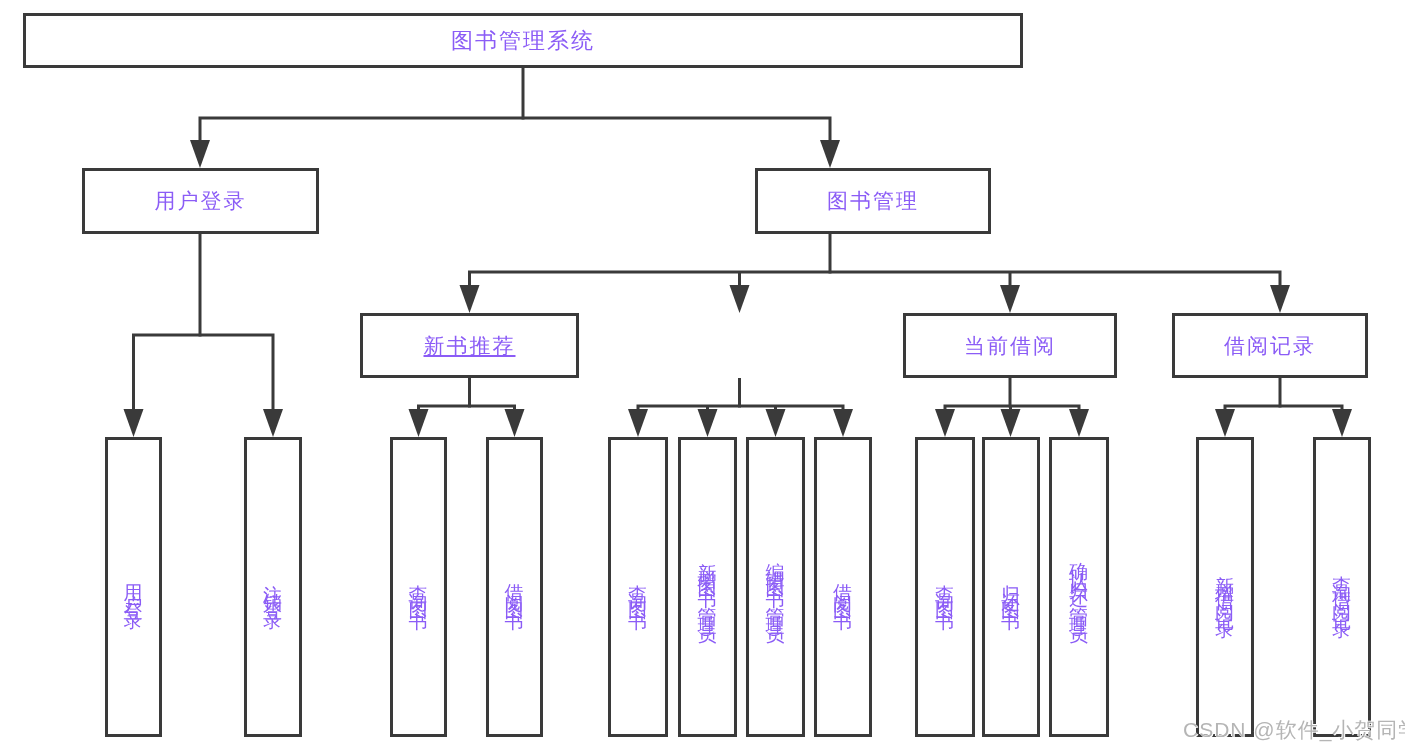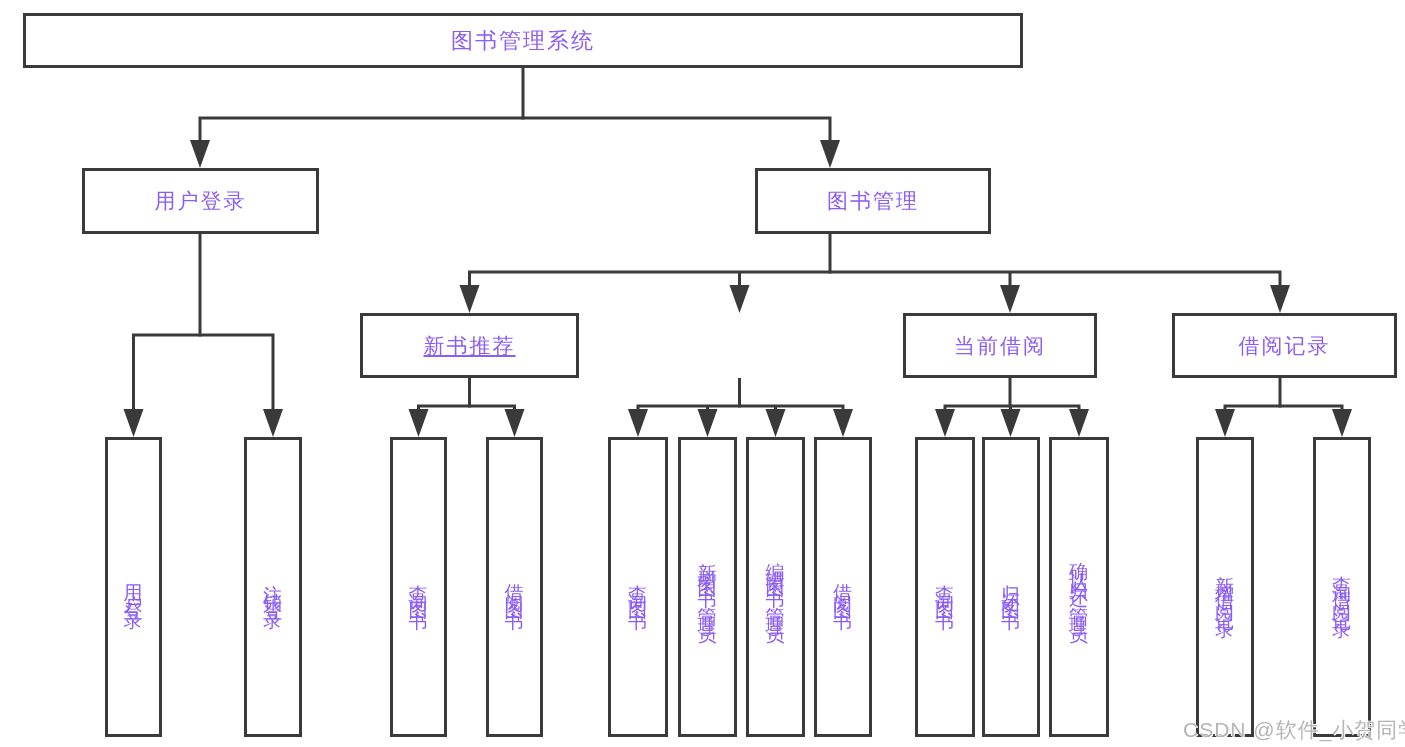--- a/index.html
+++ b/index.html
@@ -41,22 +41,22 @@
     letter-spacing: 9px;
     line-height: 1;
     white-space: nowrap;
   }
   
   #node-root            { left: 23px;   top: 13px;  width: 1000px; height: 55px; }
   #node-user-login      { left: 82px;   top: 168px; width: 237px;  height: 66px; }
   #node-book-management { left: 712px;  top: 168px; width: 236px;  height: 66px; margin-left: 43px; }
   #node-new-books       { left: 360px;  top: 313px; width: 219px;  height: 65px; text-decoration: underline; }
   #node-book-borrow     { left: 633px;  top: 313px; width: 213px;  height: 65px; }
-  #node-current-borrow  { left: 903px;  top: 313px; width: 194px;  height: 65px; }
-  #node-borrow-records  { left: 1172px; top: 313px; width: 225px;  height: 65px; }
+  #node-current-borrow  { left: 903px;  top: 313px; width: 214px;  height: 65px; }
+  #node-borrow-records  { left: 1172px; top: 313px; width: 196px;  height: 65px; }
   .leaf { top: 437px; height: 300px; }
   #leaf-login       { left: 105px;  width: 57px; }
   #leaf-logout      { left: 244px;  width: 58px; }
   #leaf-nb-search   { left: 390px;  width: 57px; }
   #leaf-nb-borrow   { left: 486px;  width: 57px; }
   #leaf-bb-search   { left: 608px;  width: 60px; }
   #leaf-bb-add      { left: 678px;  width: 59px; }
   #leaf-bb-edit     { left: 746px;  width: 59px; }
   #leaf-bb-borrow   { left: 814px;  width: 58px; }
   #leaf-cb-search   { left: 915px;  width: 60px; }

